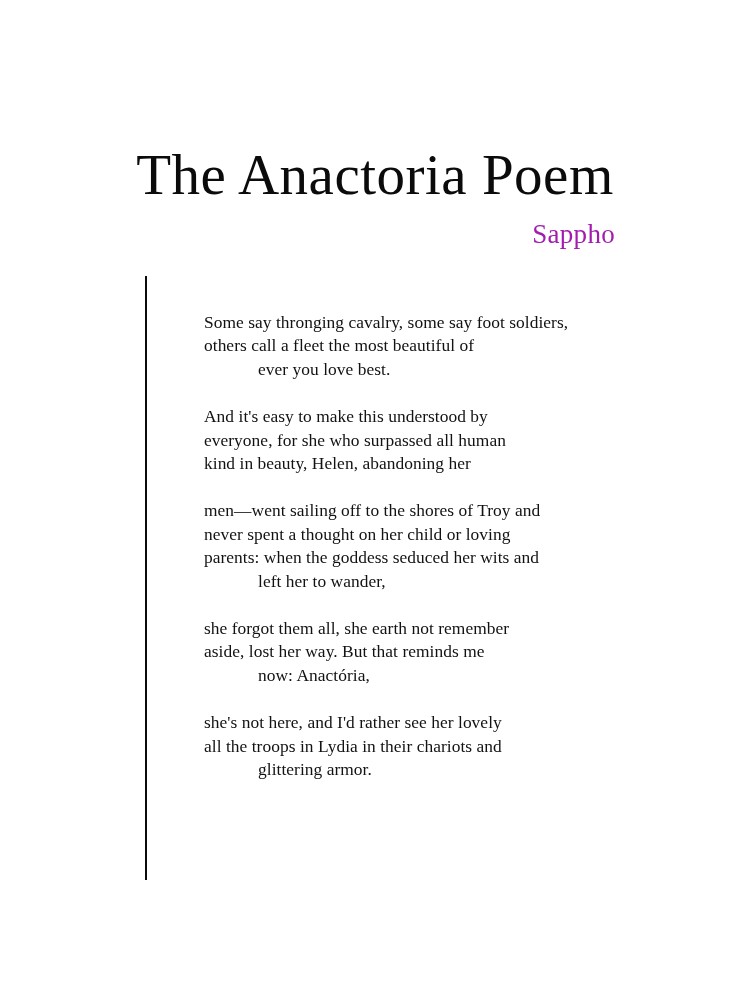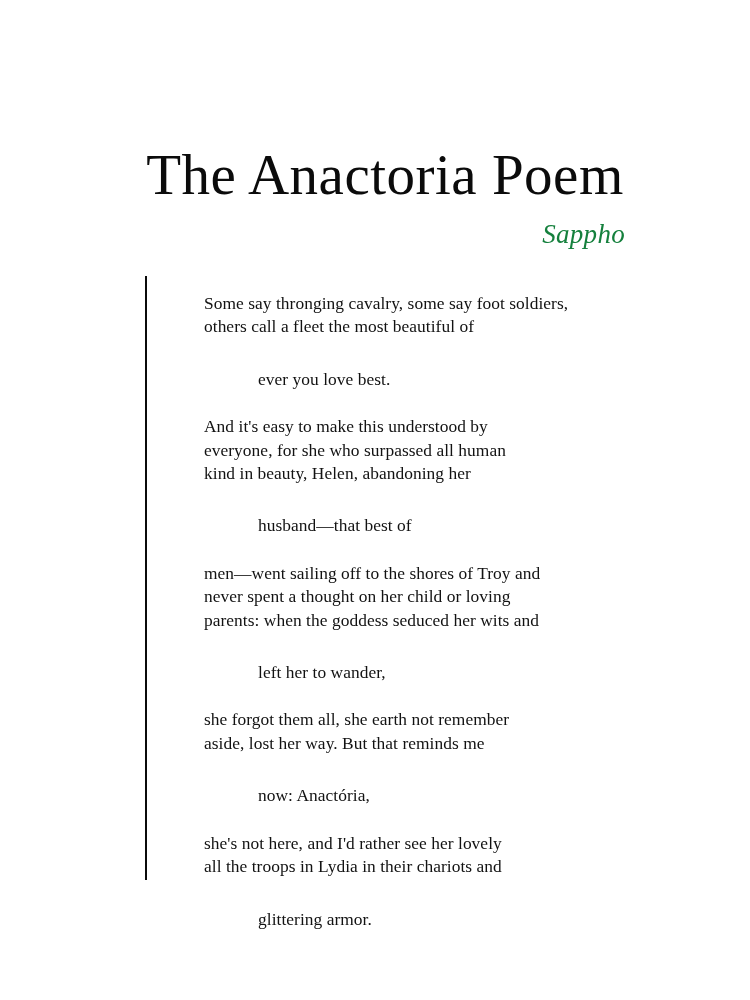--- a/index.html
+++ b/index.html
@@ -19,21 +19,21 @@
     position: relative;
     width: 750px;
     height: 1000px;
     background: #ffffff;
     box-sizing: border-box;
   }
 
   
   .header {
     position: absolute;
-    left: 145px;
+    left: 135px;
     top: 146px;
     width: 480px;
   }
 
   .poem-title {
     font-family: "Liberation Serif", "DejaVu Serif", serif;
     font-size: 57px;
     line-height: 1.0;
     font-weight: 400;
     letter-spacing: 0.5px;
@@ -41,43 +41,42 @@
     text-align: center;
     margin: 0;
     white-space: nowrap;
   }
 
   .poem-author {
     font-family: "Liberation Serif", "DejaVu Serif", serif;
     font-size: 27px;
     line-height: 1.0;
     font-weight: 400;
-    color: #15803d;
+    color: #a21caf;
     text-align: right;
     margin: 0;
     padding-top: 18px;
     letter-spacing: 0.3px;
-    font-style: italic;
   }
 
   
   .vertical-rule {
     position: absolute;
     left: 145px;
     top: 276px;
     width: 2px;
     height: 604px;
     background: #0b0b0b;
   }
 
   
   .poem-body {
     position: absolute;
     left: 204px;
-    top: 292px;
+    top: 311px;
     width: 430px;
   }
 
   .stanza {
     margin: 0 0 24px 0;
     padding: 0;
   }
   .stanza:last-child {
     margin-bottom: 0;
   }
@@ -87,21 +86,20 @@
     font-size: 17.4px;
     line-height: 23.4px;
     font-weight: 400;
     color: #121212;
     white-space: pre;
     letter-spacing: 0.05px;
   }
 
   .poem-line.indented {
     padding-left: 54px;
-    margin-top: 29px;
   }
 </style>
 </head>
 <body>
 
 <div class="poster">
 
   <div class="header">
     <h1 class="poem-title">The Anactoria Poem</h1>
     <div class="poem-author">Sappho</div>
@@ -112,21 +110,20 @@
   <div class="poem-body">
       <div class="stanza">
         <div class="poem-line">Some say thronging cavalry, some say foot soldiers,</div>
         <div class="poem-line">others call a fleet the most beautiful of</div>
         <div class="poem-line indented">ever you love best.</div>
       </div>
       <div class="stanza">
         <div class="poem-line">And it's easy to make this understood by</div>
         <div class="poem-line">everyone, for she who surpassed all human</div>
         <div class="poem-line">kind in beauty, Helen, abandoning her</div>
-        <div class="poem-line indented">husband—that best of</div>
       </div>
       <div class="stanza">
         <div class="poem-line">men—went sailing off to the shores of Troy and</div>
         <div class="poem-line">never spent a thought on her child or loving</div>
         <div class="poem-line">parents: when the goddess seduced her wits and</div>
         <div class="poem-line indented">left her to wander,</div>
       </div>
       <div class="stanza">
         <div class="poem-line">she forgot them all, she earth not remember</div>
         <div class="poem-line">aside, lost her way. But that reminds me</div>

